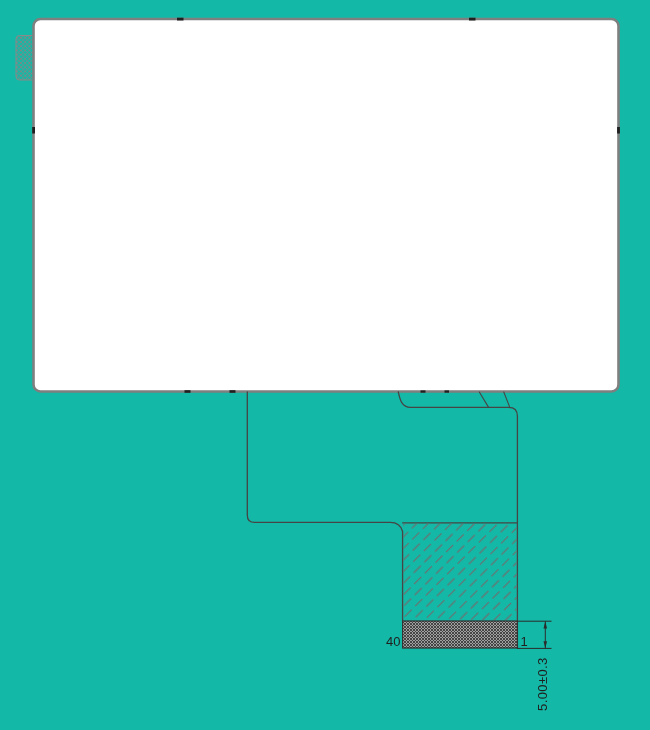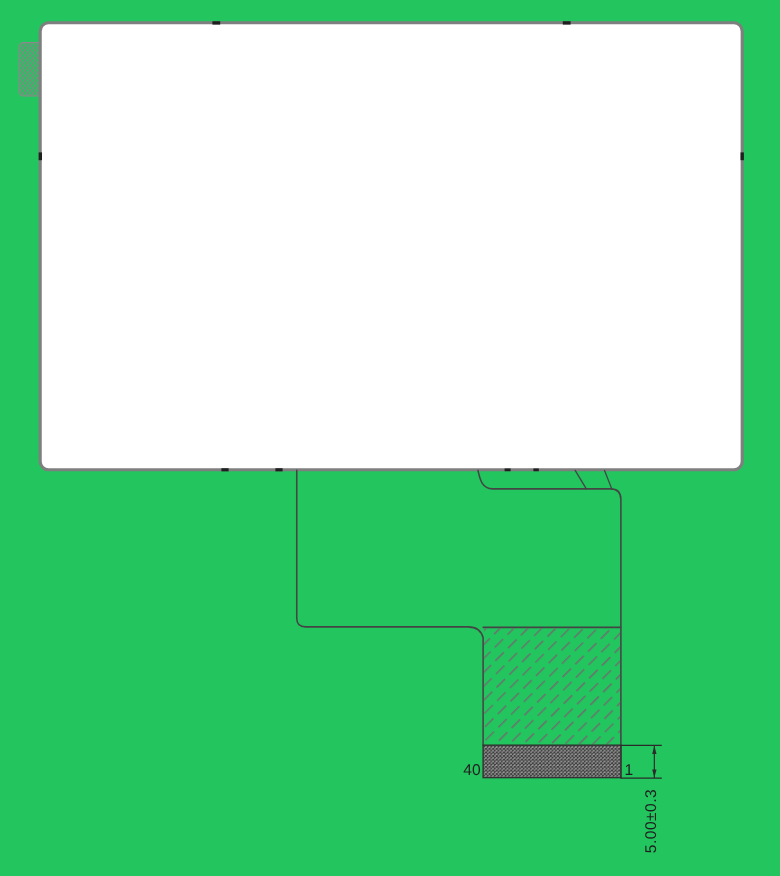--- a/index.html
+++ b/index.html
@@ -5,21 +5,21 @@
   html, body {
     margin: 0;
     padding: 0;
     background: #ffffff;
     font-family: "Liberation Sans", sans-serif;
   }
   .canvas {
     position: relative;
     width: 650px;
     height: 730px;
-    background: #22c55e;
+    background: #14b8a6;
     overflow: hidden;
   }
   svg { display: block; }
   text.dim-label {
     font-family: "Liberation Sans", sans-serif;
     font-size: 13px;
     fill: #1f1f1f;
   }
 </style>
 </head>

